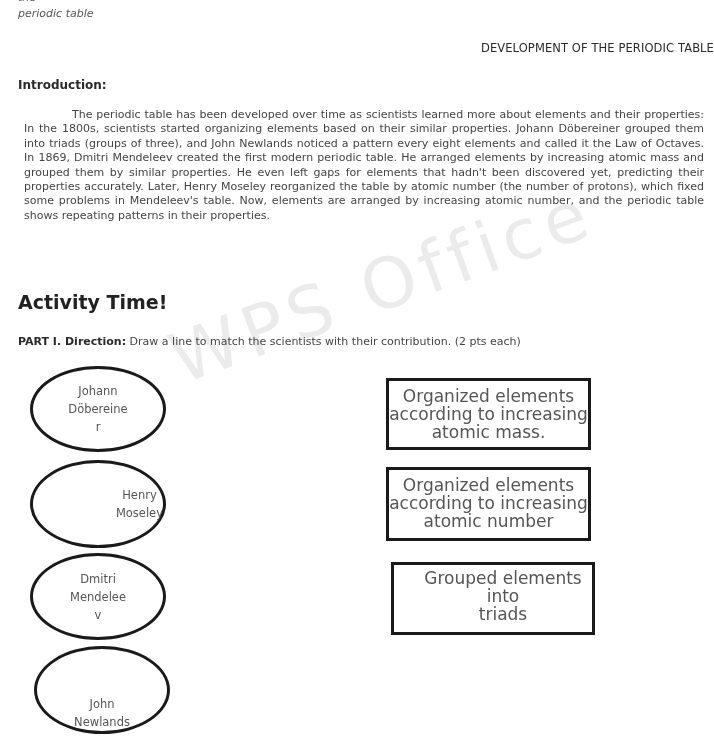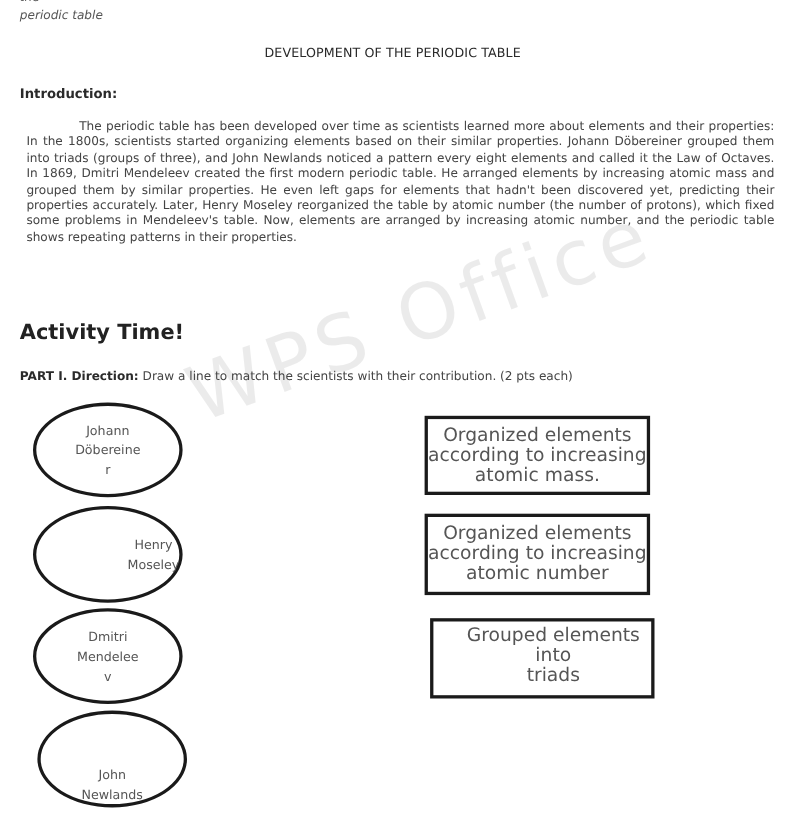--- a/index.html
+++ b/index.html
@@ -1,21 +1,21 @@
 <!DOCTYPE html>
 <html><head>
   <meta charset="utf-8">
   <style>
     html, body { margin: 0; padding: 0; background: #ffffff; }
     body { width: 714px; height: 742px; position: relative; overflow: hidden;
            font-family: "DejaVu Sans", sans-serif; color: #3a3a3a; }
     .page { position: absolute; left: 0; top: 0; width: 714px; height: 742px; }
     .cutoff { position: absolute; left: 18px; top: -9px; font-size: 11px; font-style: italic; color: #666; }
     .header-ital { position: absolute; left: 18px; top: 7px; font-size: 11px; font-style: italic; color: #555; }
-    .doc-title { position: absolute; left: 0; width: 714px; top: 41px; text-align: center;
+    .doc-title { position: absolute; left: 0; width: 714px; top: 41px; text-align: right;
                  font-size: 11.5px; color: #2a2a2a; letter-spacing: 0.1px; }
     .section-label { position: absolute; left: 18px; top: 78px; font-size: 12px; color: #2a2a2a; font-weight: bold; }
     .intro { position: absolute; left: 24px; top: 108px; width: 680px; font-size: 11px;
              line-height: 14.4px; text-align: justify; color: #444; }
     .intro p { margin: 0; text-indent: 48px; }
     .activity { position: absolute; left: 18px; top: 291px; font-size: 19px; font-weight: bold; color: #222; }
     .direction { position: absolute; left: 18px; top: 335px; font-size: 11px; color: #444; }
     .direction b { color: #2a2a2a; }
     .watermark { position: absolute; left: 160px; top: 245px; font-size: 70px; color: rgba(0,0,0,0.08);
                  transform: rotate(-20deg); letter-spacing: 6px; pointer-events: none; white-space: nowrap; }

